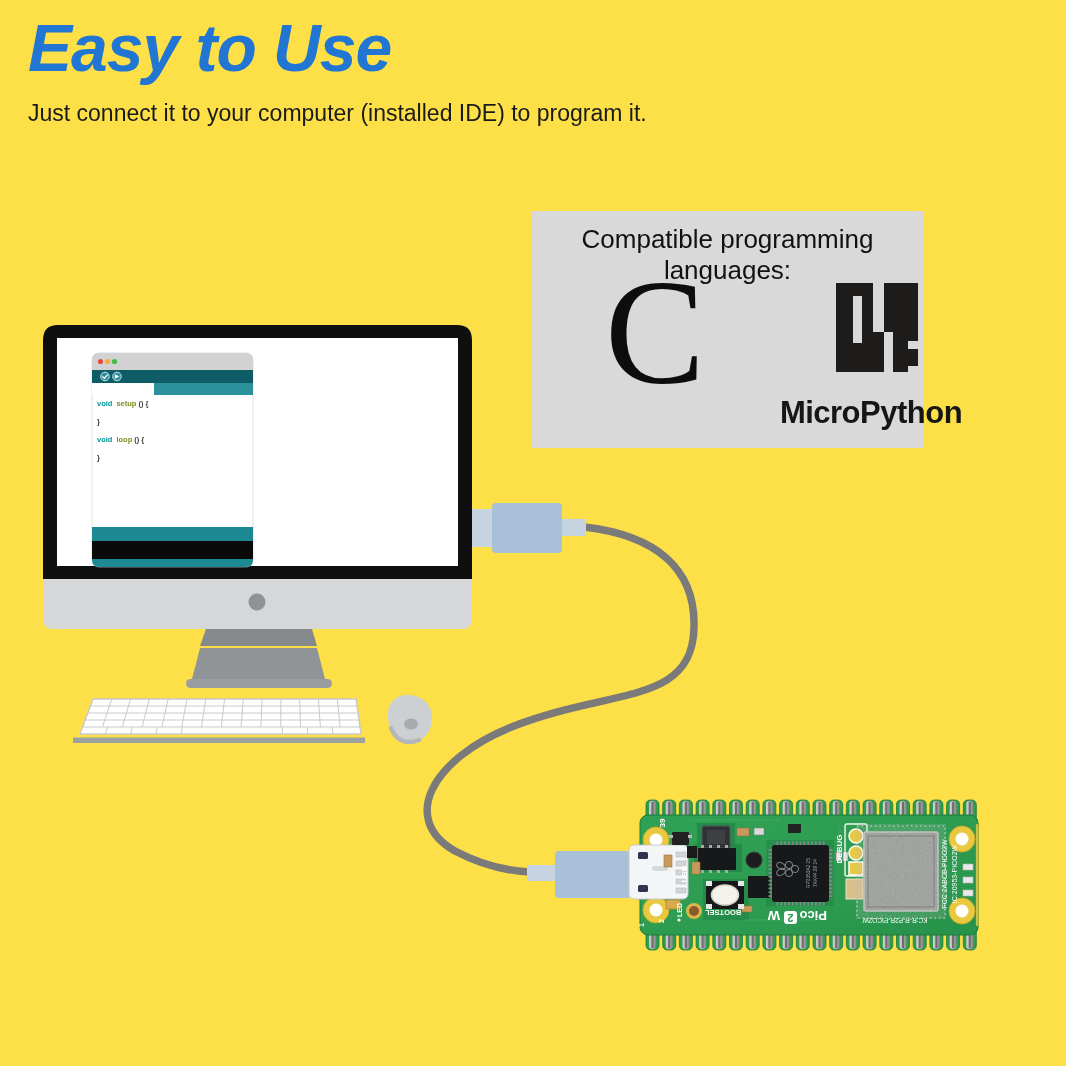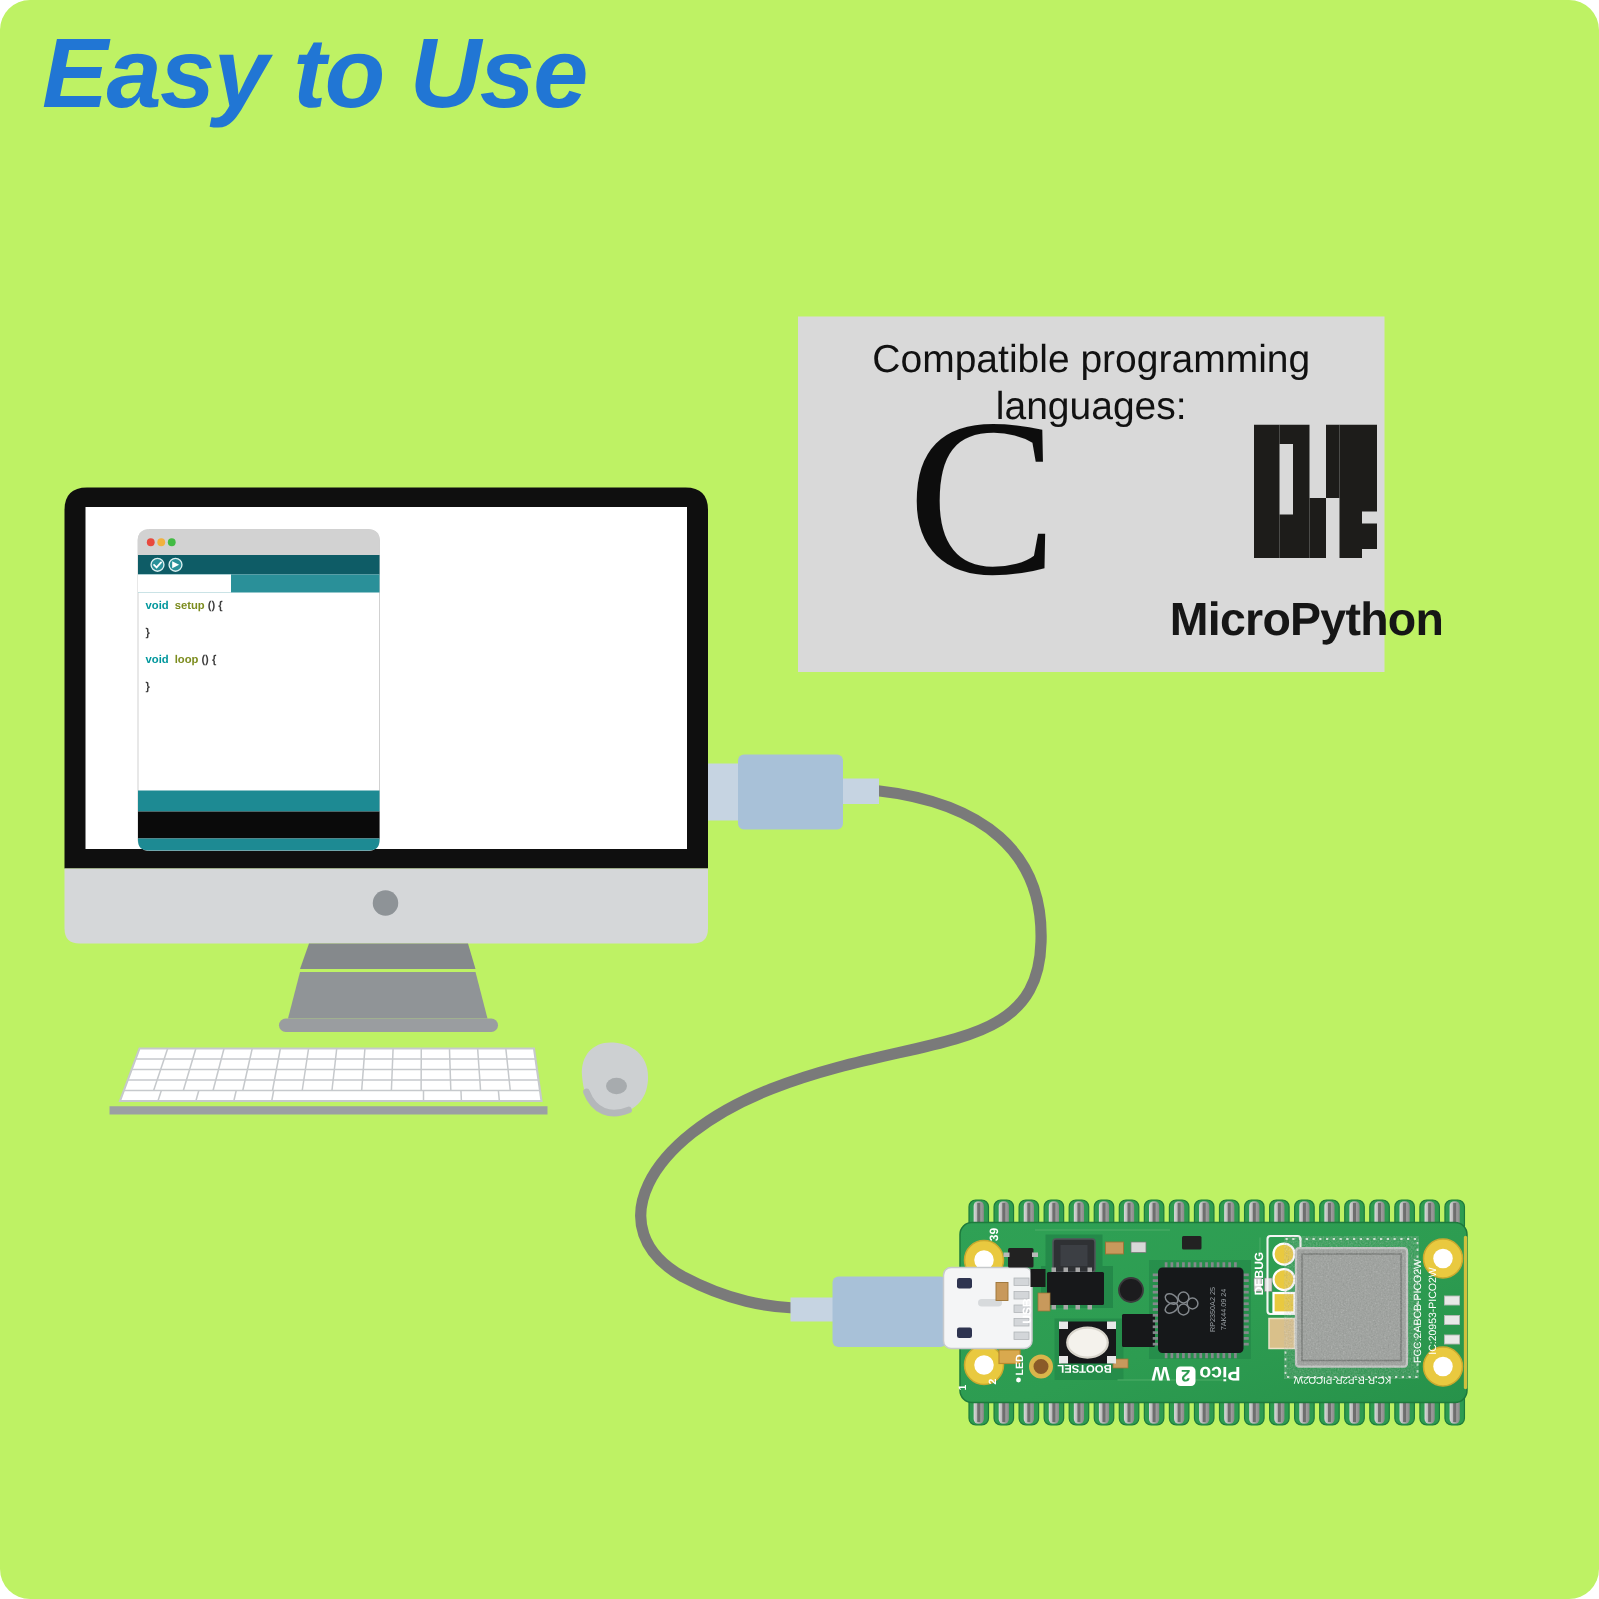--- a/index.html
+++ b/index.html
@@ -1,17 +1,17 @@
 <!DOCTYPE html>
 <html><head>
 <meta charset="utf-8">
 <style>
   html,body{margin:0;padding:0;background:#fff;}
-  .stage{position:relative;width:1066px;height:1066px;background:#bef264;overflow:hidden;
-         font-family:"Liberation Sans",sans-serif;border-radius:20px;}
+  .stage{position:relative;width:1066px;height:1066px;background:#fde047;overflow:hidden;
+         font-family:"Liberation Sans",sans-serif;}
   
   .title{position:absolute;left:28px;top:10px;font-size:66px;font-weight:bold;font-style:italic;
          letter-spacing:-1px;}
   .subtitle{position:absolute;left:28px;top:100px;font-size:23px;color:#1a1a1a;}
   
   .panel{position:absolute;left:532px;top:211px;width:391px;height:237px;background:#d9d9d9;}
   .panel-heading{position:absolute;left:0;top:13px;width:100%;text-align:center;
                  font-size:26px;color:#111;}
   .c-letter{position:absolute;left:63px;top:46px;width:120px;text-align:center;
             font-family:"Liberation Serif",serif;font-size:150px;line-height:1;color:#0d0d0d;}
@@ -23,20 +23,21 @@
   svg text{font-family:"Liberation Sans",sans-serif;}
   svg .mono{font-family:"DejaVu Sans Mono",monospace;}
   .scene{position:absolute;left:0;top:0;}
 </style>
 </head>
 <body>
 
 <div class="stage">
 
   <div class="title" style="color:#2176d4;">Easy to Use</div>
+  <div class="subtitle">Just connect it to your computer (installed IDE) to program it.</div>
 
   <div class="panel">
     <div class="panel-heading">Compatible programming languages:</div>
     <div class="c-letter">C</div>
     <div class="mp-logo">
       <svg width="82" height="89" viewBox="0 0 82 89">
         <g fill="#1d1c1a">
           <rect x="0" y="0" width="17" height="89"></rect>
           <rect x="17" y="0" width="9" height="13"></rect>
           <rect x="17" y="60" width="9" height="29"></rect>

